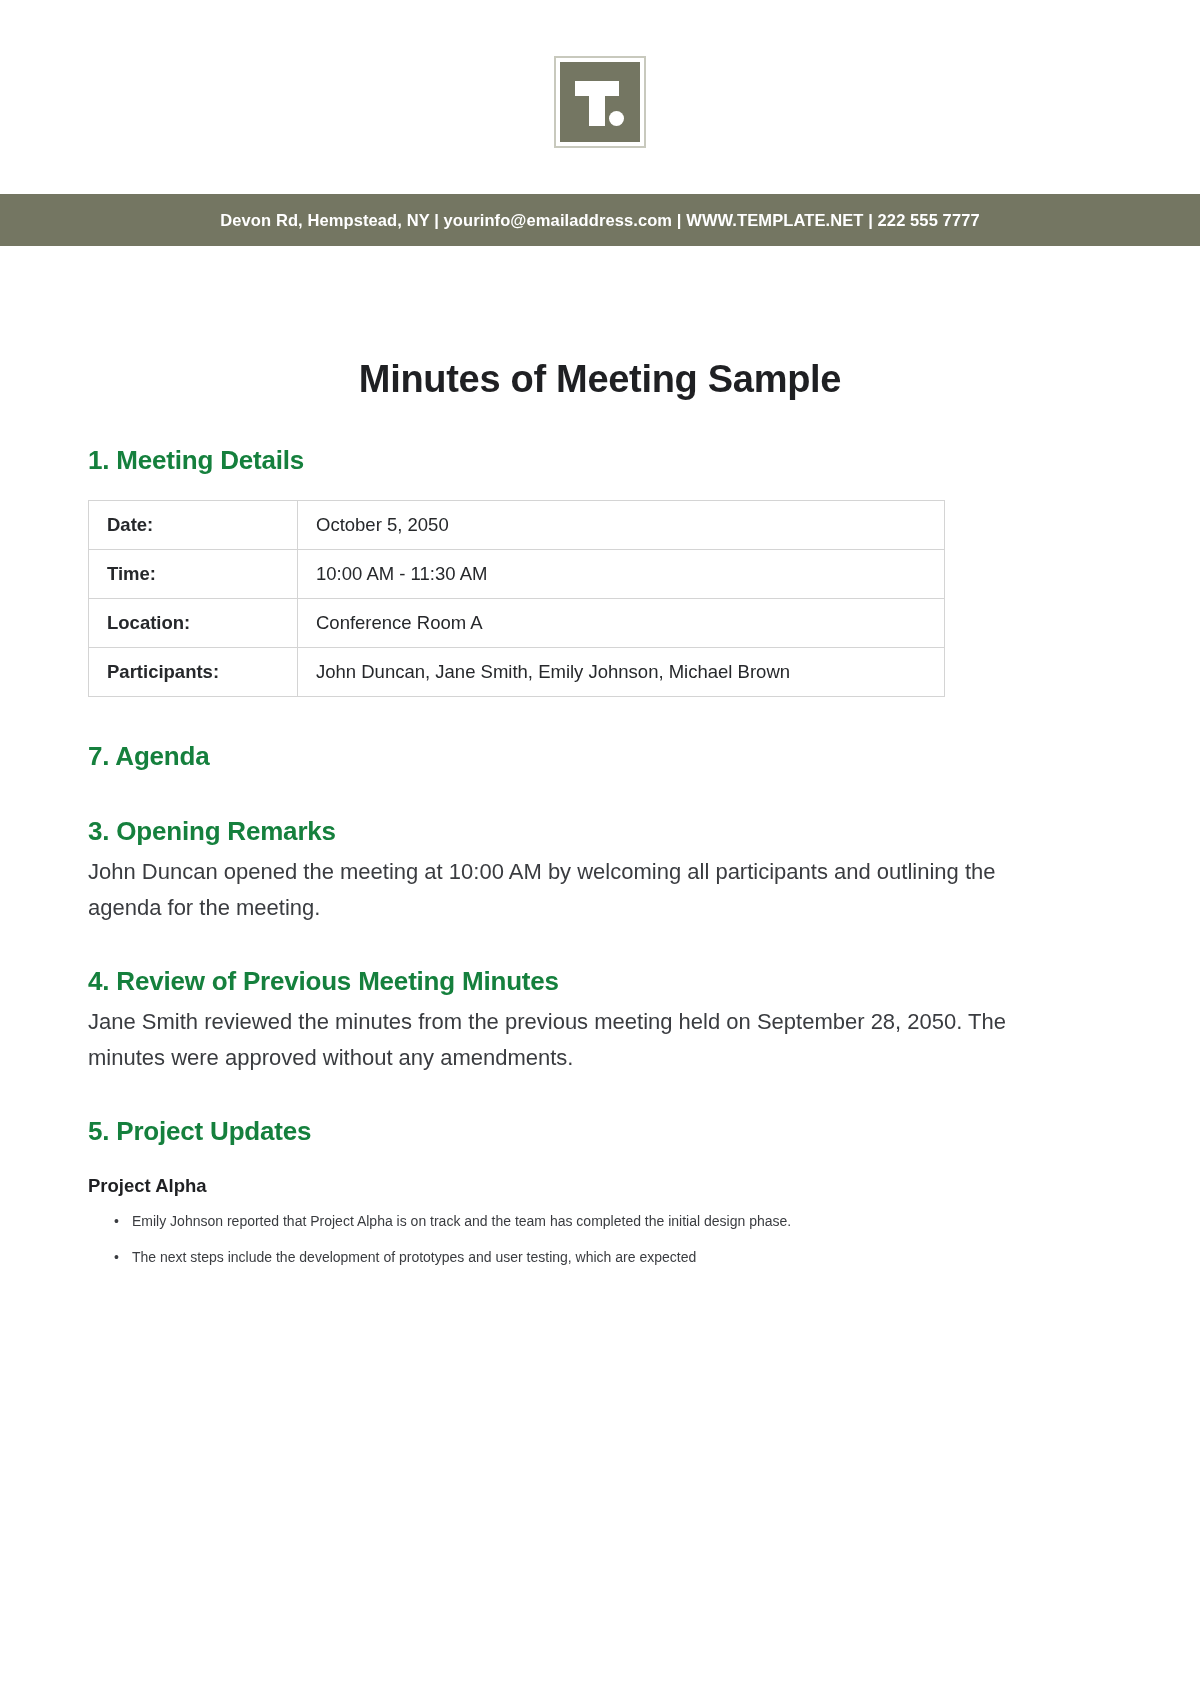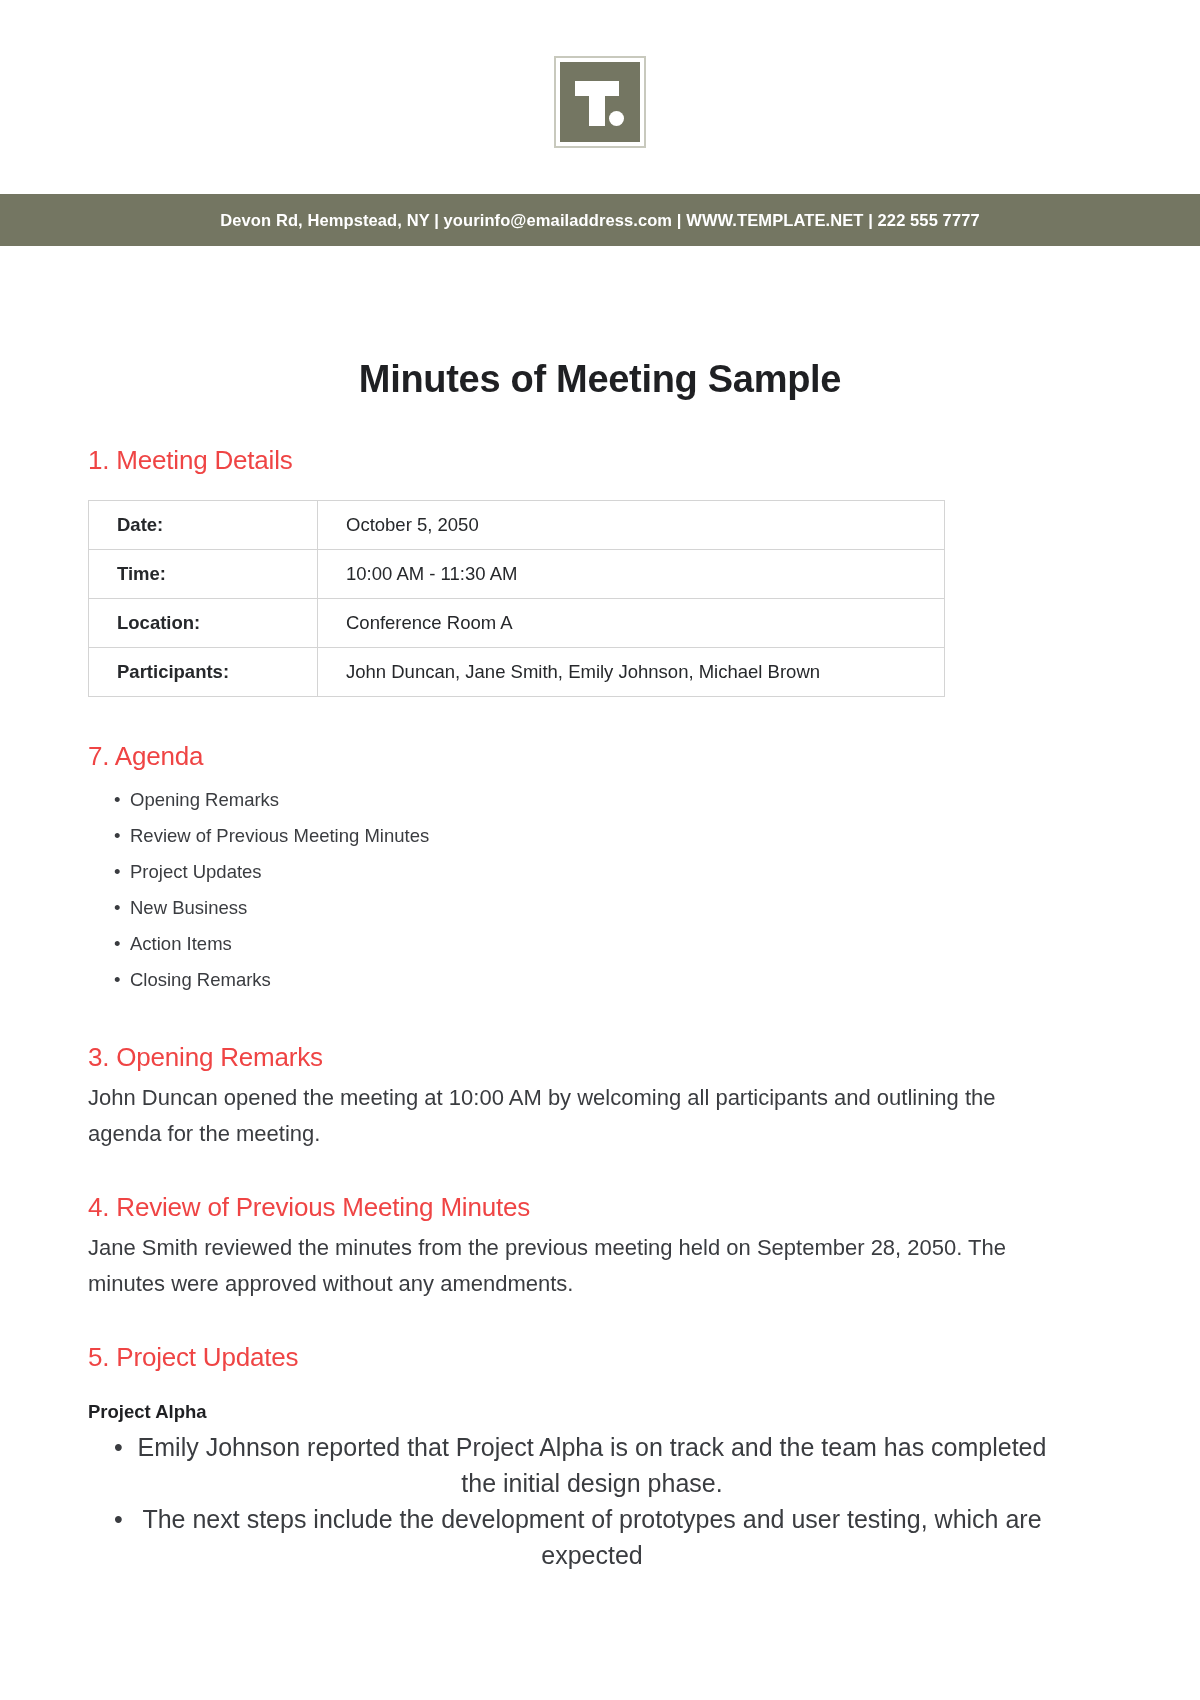--- a/index.html
+++ b/index.html
@@ -94,40 +94,40 @@
     font-size: 38px;
     font-weight: bold;
     color: #1f2023;
     margin-top: 112px;
     margin-bottom: 0;
     letter-spacing: -0.3px;
   }
 
   h2.section-heading {
     font-size: 26px;
-    font-weight: normal;
-    color: #ef4444;
+    font-weight: bold;
+    color: #15803d;
     margin: 44px 0 0 0;
     letter-spacing: -0.2px;
   }
   h2.section-heading.tight {
     margin-top: 40px;
   }
 
   
   table.details {
     border-collapse: collapse;
     width: 857px;
     margin-top: 24px;
     table-layout: fixed;
   }
   table.details td {
     border: 1px solid #d4d4d4;
     height: 48px;
-    padding: 0 28px;
+    padding: 0 18px;
     font-size: 18.5px;
     color: #26282b;
     vertical-align: middle;
   }
   table.details td.label {
     width: 172px;
     font-weight: bold;
   }
 
   
@@ -164,27 +164,26 @@
     color: #1f2023;
     margin: 28px 0 0 0;
   }
 
   ul.detail-list {
     margin: 6px 0 0 0;
     padding-left: 26px;
     list-style: none;
   }
   ul.detail-list li {
-    font-size: 25px;
+    font-size: 14px;
     color: #3a3c40;
     line-height: 36px;
     position: relative;
     padding-left: 18px;
     max-width: 920px;
-    text-align: center;
   }
   ul.detail-list li::before {
     content: "•";
     position: absolute;
     left: 0;
     color: #3a3c40;
   }
 </style>
 </head>
 <body>
@@ -225,28 +224,20 @@
       </tr>
       <tr>
         <td class="label">Participants:</td>
         <td class="value">John Duncan, Jane Smith, Emily Johnson, Michael Brown</td>
       </tr>
     </tbody>
   </table>
 
   <h2 class="section-heading">7. Agenda</h2>
 
-  <ul class="agenda">
-    <li>Opening Remarks</li>
-    <li>Review of Previous Meeting Minutes</li>
-    <li>Project Updates</li>
-    <li>New Business</li>
-    <li>Action Items</li>
-    <li>Closing Remarks</li>
-  </ul>
 
   <h2 class="section-heading">3. Opening Remarks</h2>
   <p class="body-text">John Duncan opened the meeting at 10:00 AM by welcoming all participants and outlining the agenda for the meeting.</p>
 
   <h2 class="section-heading tight">4. Review of Previous Meeting Minutes</h2>
   <p class="body-text">Jane Smith reviewed the minutes from the previous meeting held on September 28, 2050. The minutes were approved without any amendments.</p>
 
   <h2 class="section-heading tight">5. Project Updates</h2>
 
   <h3 class="sub-heading">Project Alpha</h3>

